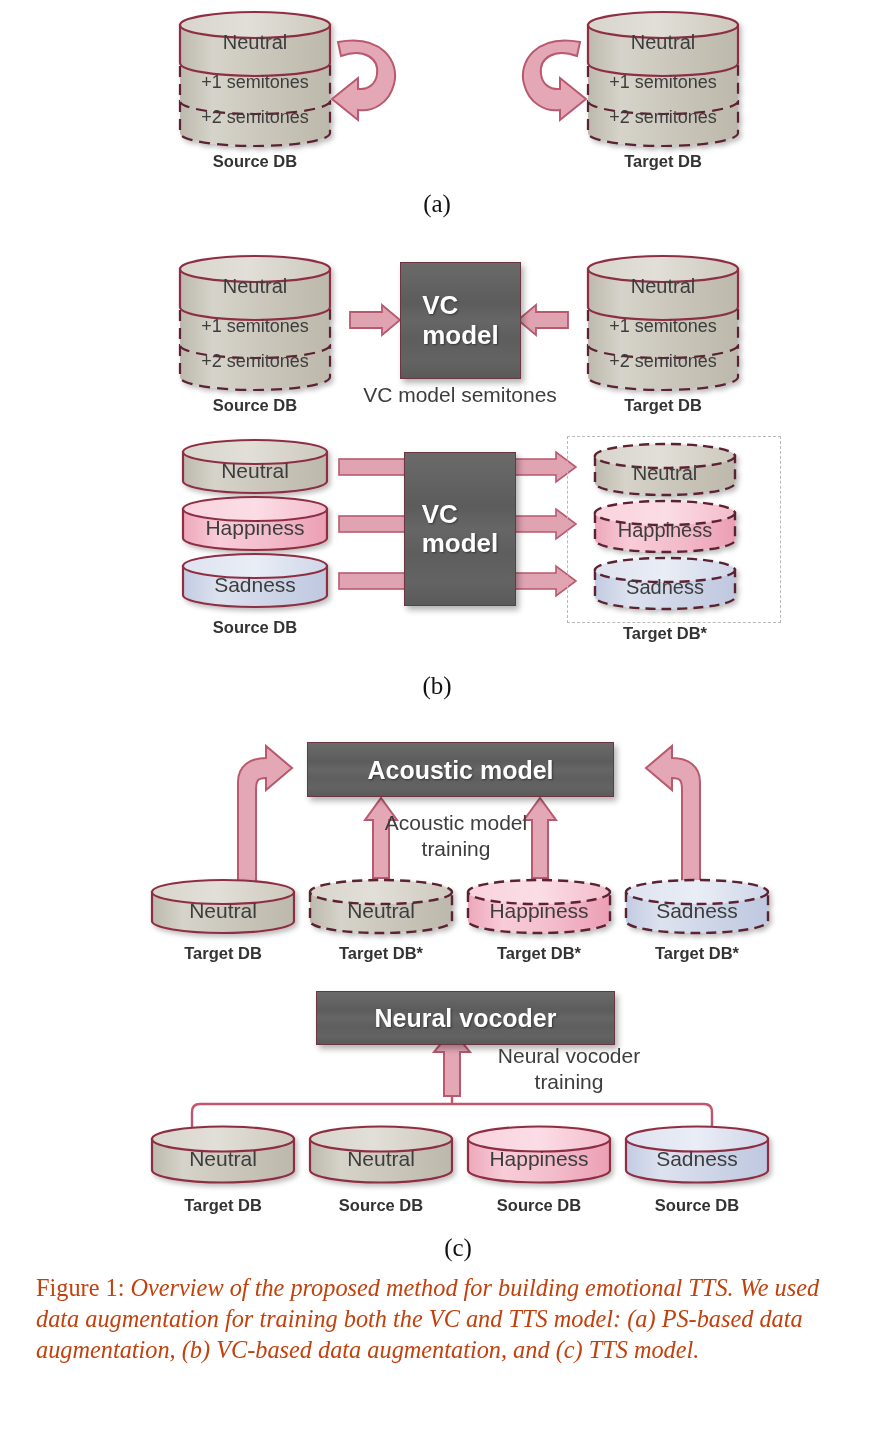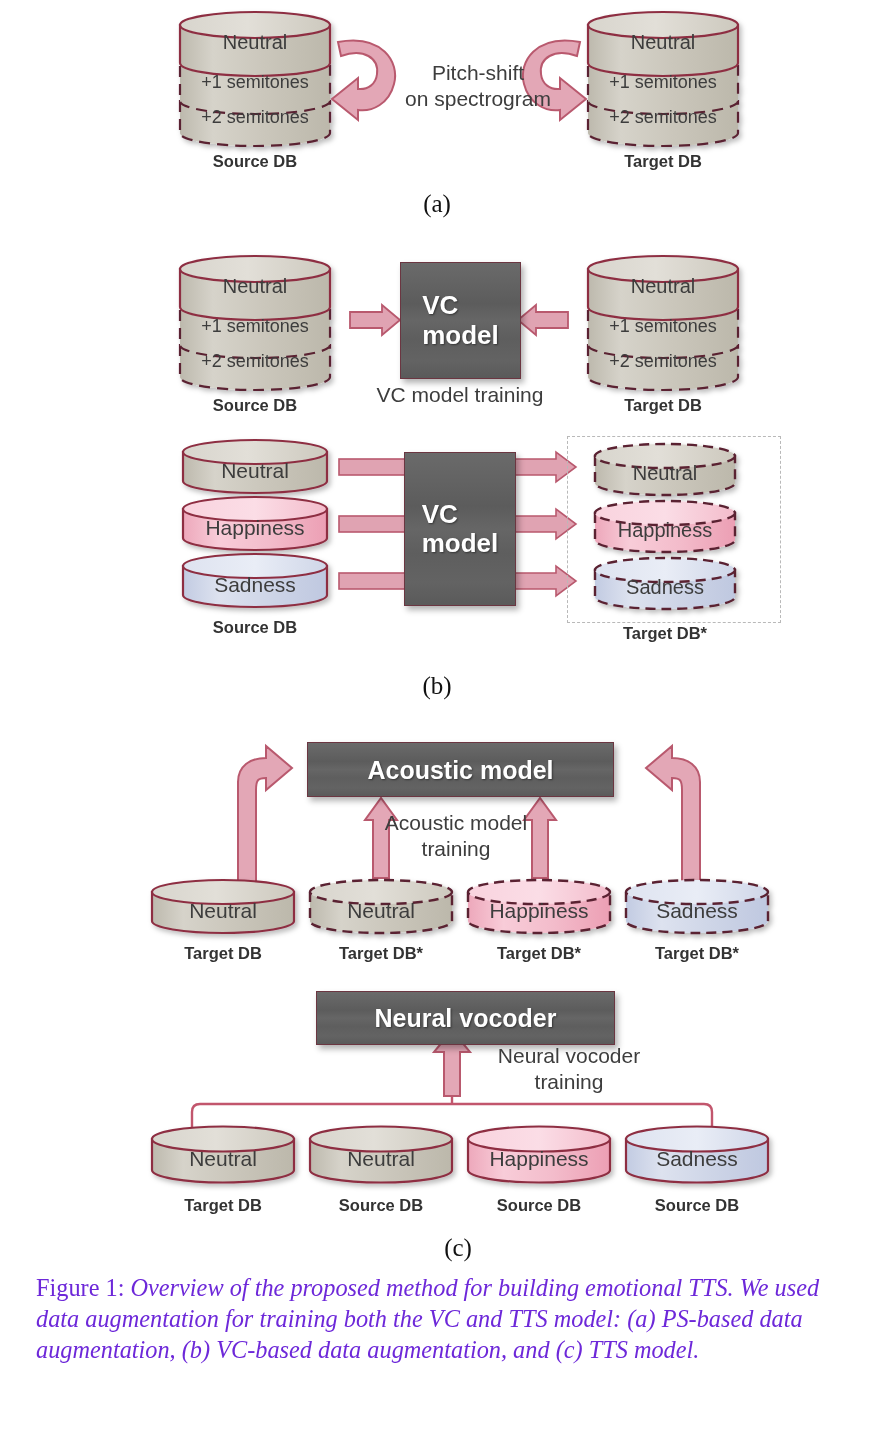--- a/index.html
+++ b/index.html
@@ -24,21 +24,21 @@
   
   .txt{position:absolute;color:#3d3d3d;text-align:center;line-height:1.22;white-space:pre-line;}
   .dblabel{position:absolute;font-weight:bold;color:#333;text-align:center;
            font-size:16.5px;white-space:nowrap;}
 
   .subcap{position:absolute;font-family:"Liberation Serif", serif;font-size:25px;color:#111;
           text-align:center;}
 
   .caption{position:absolute;left:36px;top:1272px;width:806px;
            font-family:"Liberation Serif", serif;font-size:24.3px;line-height:1.285;
-           color:#6d28d9;text-align:left;}
+           color:#c2410c;text-align:left;}
   .caption i{font-style:italic;}
 
   .dashbox{position:absolute;border:1.6px dashed #b9b9b9;}
 
   svg{overflow:visible;}
 </style>
 </head>
 <body>
 
 <div class="fig">
@@ -239,39 +239,37 @@
 <div class="cyl-label" style="left:180px;top:31px;width:150px;font-size:20px;">Neutral</div>
 <div class="cyl-label" style="left:180px;top:72px;width:150px;font-size:18px;">+1 semitones</div>
 <div class="cyl-label" style="left:180px;top:107px;width:150px;font-size:18px;">+2 semitones</div>
 <div class="dblabel" style="left:180px;top:152px;width:150px;">Source DB</div>
 
 <div class="cyl-label" style="left:588px;top:31px;width:150px;font-size:20px;">Neutral</div>
 <div class="cyl-label" style="left:588px;top:72px;width:150px;font-size:18px;">+1 semitones</div>
 <div class="cyl-label" style="left:588px;top:107px;width:150px;font-size:18px;">+2 semitones</div>
 <div class="dblabel" style="left:588px;top:152px;width:150px;">Target DB</div>
 
-<div class="txt" style="left:380px;top:60px;width:196px;font-size:21px;">Pitch-shift
-on spectrogram</div>
 
 <div class="subcap" style="left:409px;top:190px;width:56px;">(a)</div>
 
 <div class="cyl-label" style="left:180px;top:275px;width:150px;font-size:20px;">Neutral</div>
 <div class="cyl-label" style="left:180px;top:316px;width:150px;font-size:18px;">+1 semitones</div>
 <div class="cyl-label" style="left:180px;top:351px;width:150px;font-size:18px;">+2 semitones</div>
 <div class="dblabel" style="left:180px;top:396px;width:150px;">Source DB</div>
 
 <div class="cyl-label" style="left:588px;top:275px;width:150px;font-size:20px;">Neutral</div>
 <div class="cyl-label" style="left:588px;top:316px;width:150px;font-size:18px;">+1 semitones</div>
 <div class="cyl-label" style="left:588px;top:351px;width:150px;font-size:18px;">+2 semitones</div>
 <div class="dblabel" style="left:588px;top:396px;width:150px;">Target DB</div>
 
 <div class="darkbox" style="left:400px;top:262px;width:119px;height:115px;font-size:26px;white-space:pre-line;">VC
 model</div>
 
-<div class="txt" style="left:344px;top:382px;width:232px;font-size:21px;">VC model training</div>
+<div class="txt" style="left:344px;top:382px;width:232px;font-size:21px;">VC model semitones</div>
 
 <div class="cyl-label" style="left:183px;top:459px;width:144px;font-size:21px;">Neutral</div>
 <div class="cyl-label" style="left:183px;top:516px;width:144px;font-size:21px;">Happiness</div>
 <div class="cyl-label" style="left:183px;top:573px;width:144px;font-size:21px;">Sadness</div>
 <div class="dblabel" style="left:183px;top:618px;width:144px;">Source DB</div>
 
 <div class="cyl-label" style="left:595px;top:462px;width:140px;font-size:20px;">Neutral</div>
 <div class="cyl-label" style="left:595px;top:519px;width:140px;font-size:20px;">Happiness</div>
 <div class="cyl-label" style="left:595px;top:576px;width:140px;font-size:20px;">Sadness</div>
 <div class="dblabel" style="left:595px;top:624px;width:140px;">Target DB*</div>

